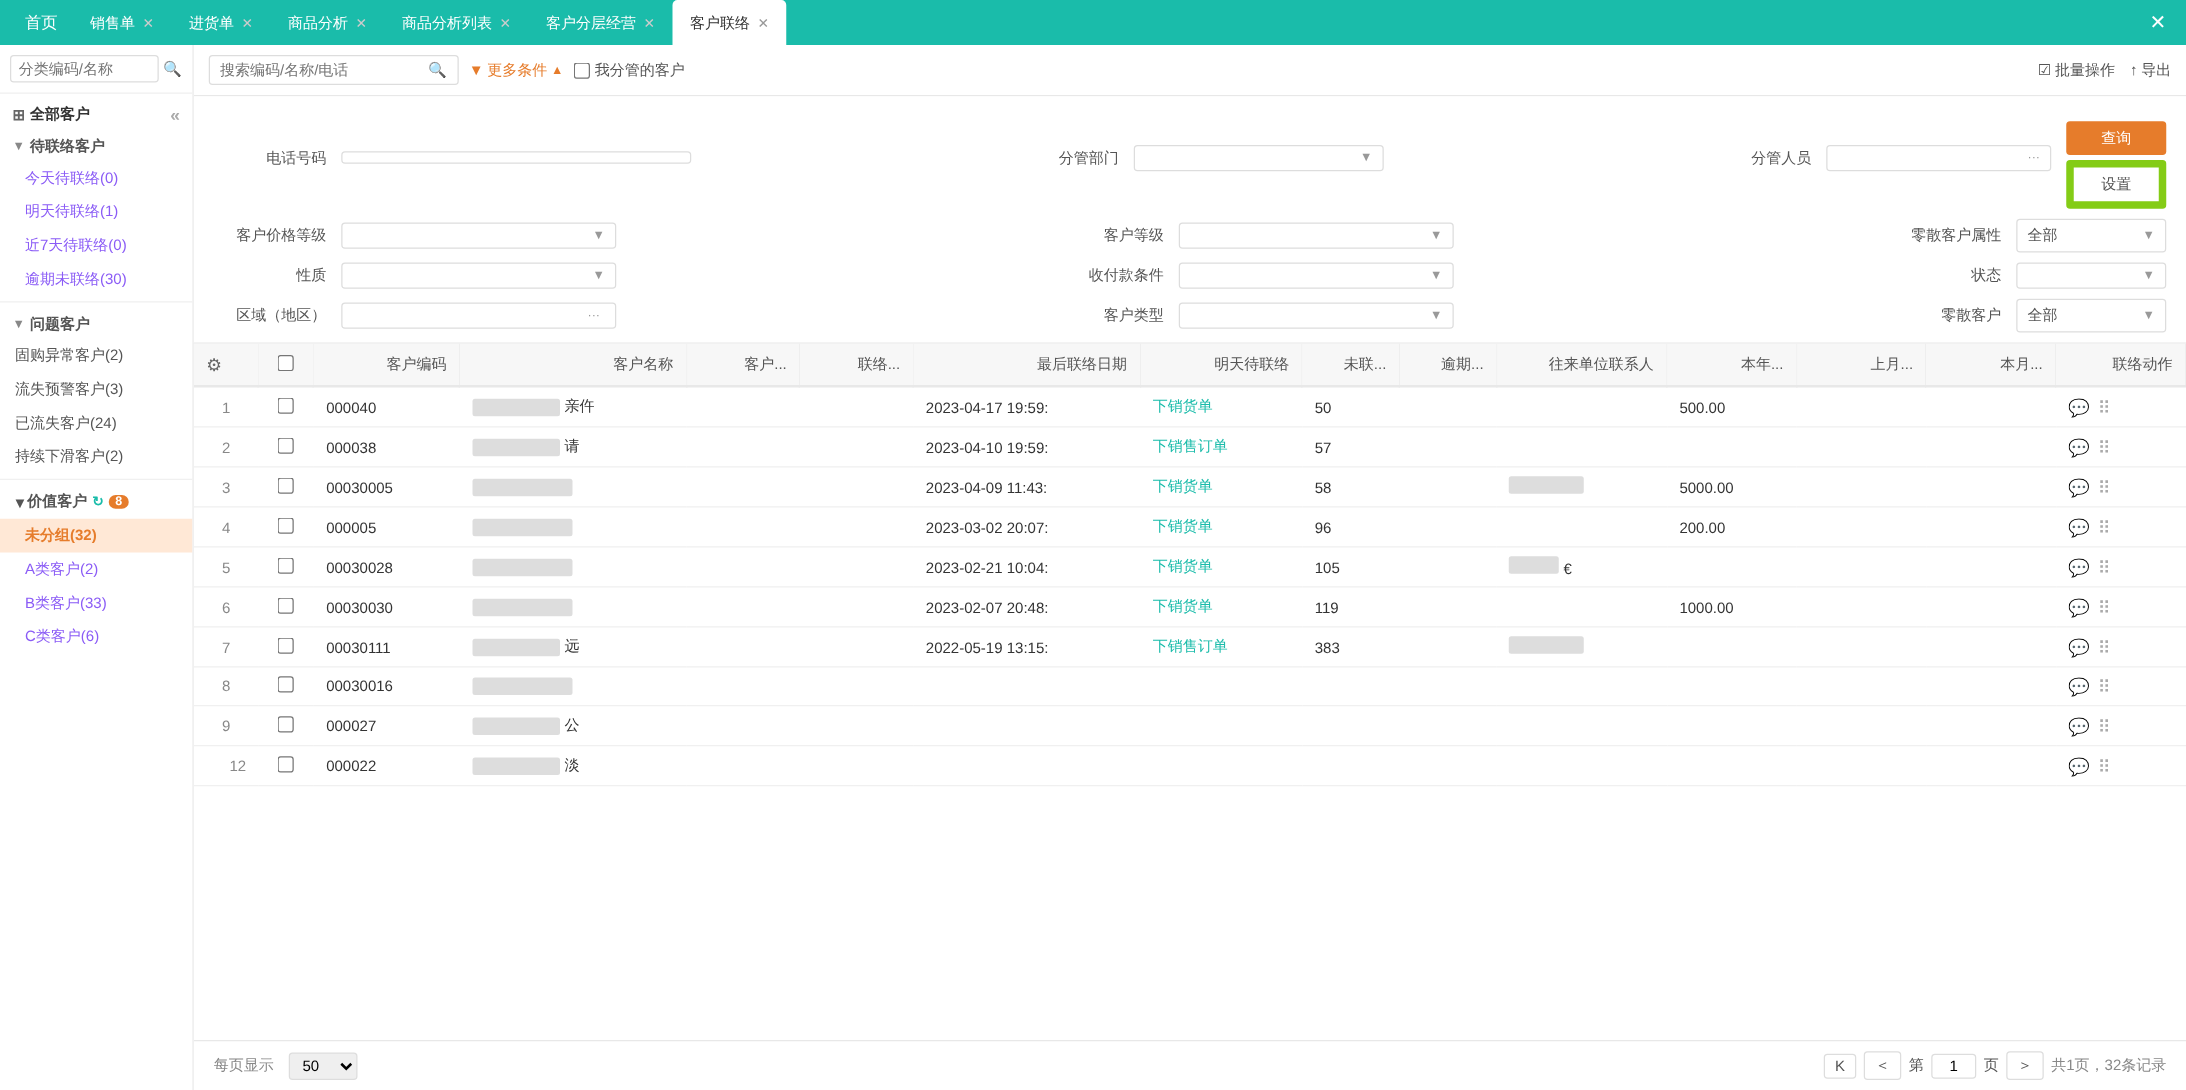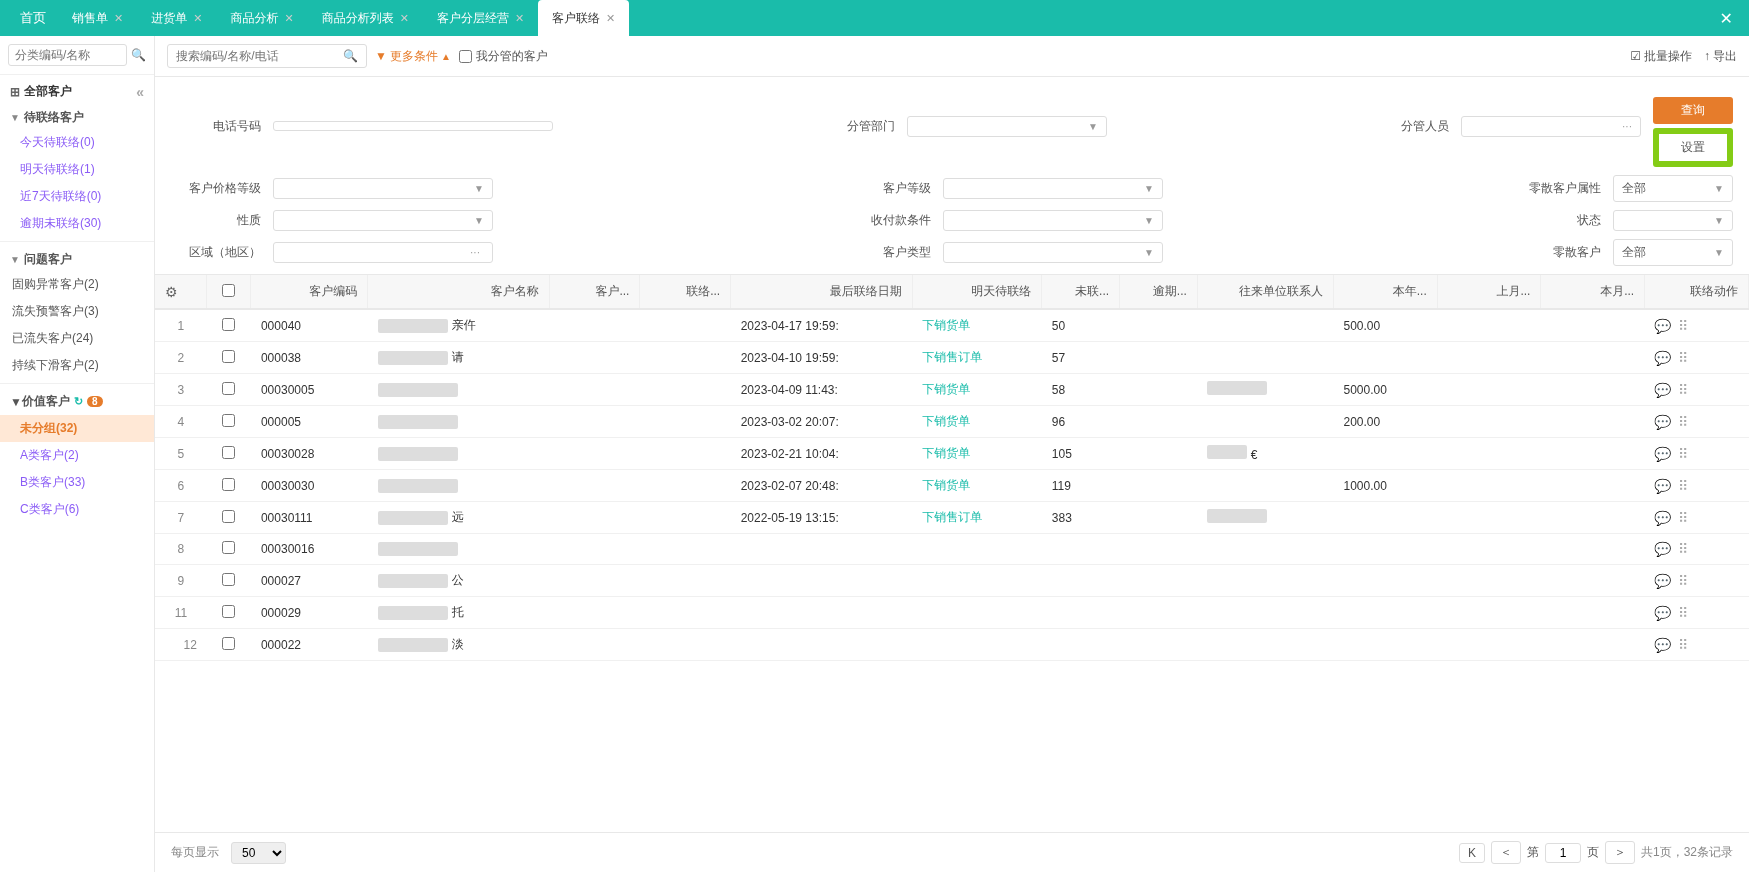--- a/index.html
+++ b/index.html
@@ -842,42 +842,20 @@
               <td class="col-last-month"></td>
               <td class="col-this-month"></td>
               <td class="col-action">
     <div class="action-icons">
       <span class="action-icon">💬</span>
       <span class="action-icon">⠿</span>
     </div>
               </td>
             </tr>
             <tr>
-              <td class="col-num" style="text-align: center; color: rgb(136, 136, 136);">11</td>
-              <td class="col-check" style="text-align: center;"><input type="checkbox" style=""></td>
-              <td class="col-code">000029</td>
-              <td class="col-name"><span style="display: inline-block; width: 70px; height: 14px; background: rgb(221, 221, 221); border-radius: 2px; vertical-align: middle; margin-right: 4px;"></span><span style="color: rgb(51, 51, 51);">托</span></td>
-              <td class="col-type"></td>
-              <td class="col-contact"></td>
-              <td class="col-last-date"></td>
-              <td class="col-last-method"></td>
-              <td class="col-unlinkd"></td>
-              <td class="col-overdue"></td>
-              <td class="col-contact-person"></td>
-              <td class="col-this-year"></td>
-              <td class="col-last-month"></td>
-              <td class="col-this-month"></td>
-              <td class="col-action">
-    <div class="action-icons">
-      <span class="action-icon">💬</span>
-      <span class="action-icon">⠿</span>
-    </div>
-              </td>
-            </tr>
-            <tr>
               <td class="col-num" style="text-align: right; color: rgb(136, 136, 136);">12</td>
               <td class="col-check" style="text-align: center;"><input type="checkbox" style=""></td>
               <td class="col-code">000022</td>
               <td class="col-name"><span style="display: inline-block; width: 70px; height: 14px; background: rgb(221, 221, 221); border-radius: 2px; vertical-align: middle; margin-right: 4px;"></span><span style="color: rgb(51, 51, 51);">淡</span></td>
               <td class="col-type"></td>
               <td class="col-contact"></td>
               <td class="col-last-date"></td>
               <td class="col-last-method"></td>
               <td class="col-unlinkd"></td>
               <td class="col-overdue"></td>

